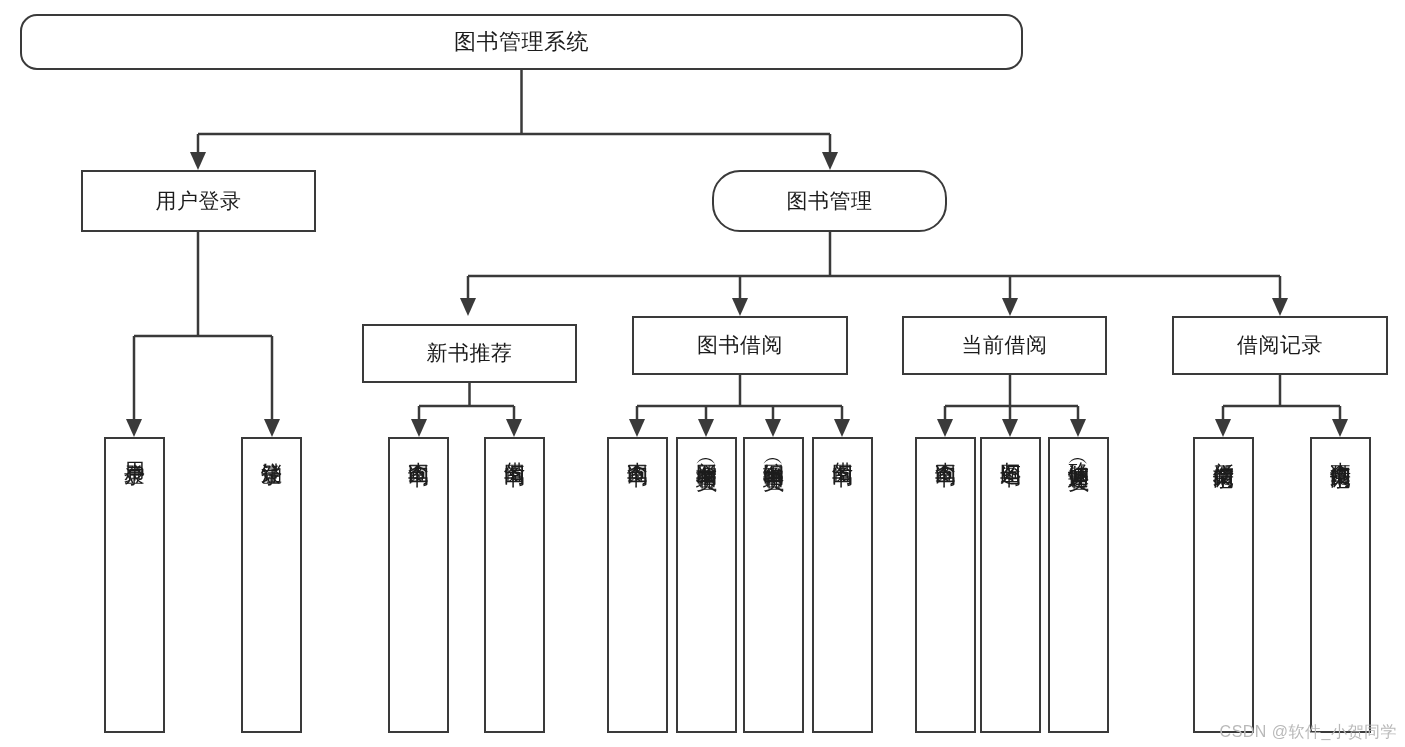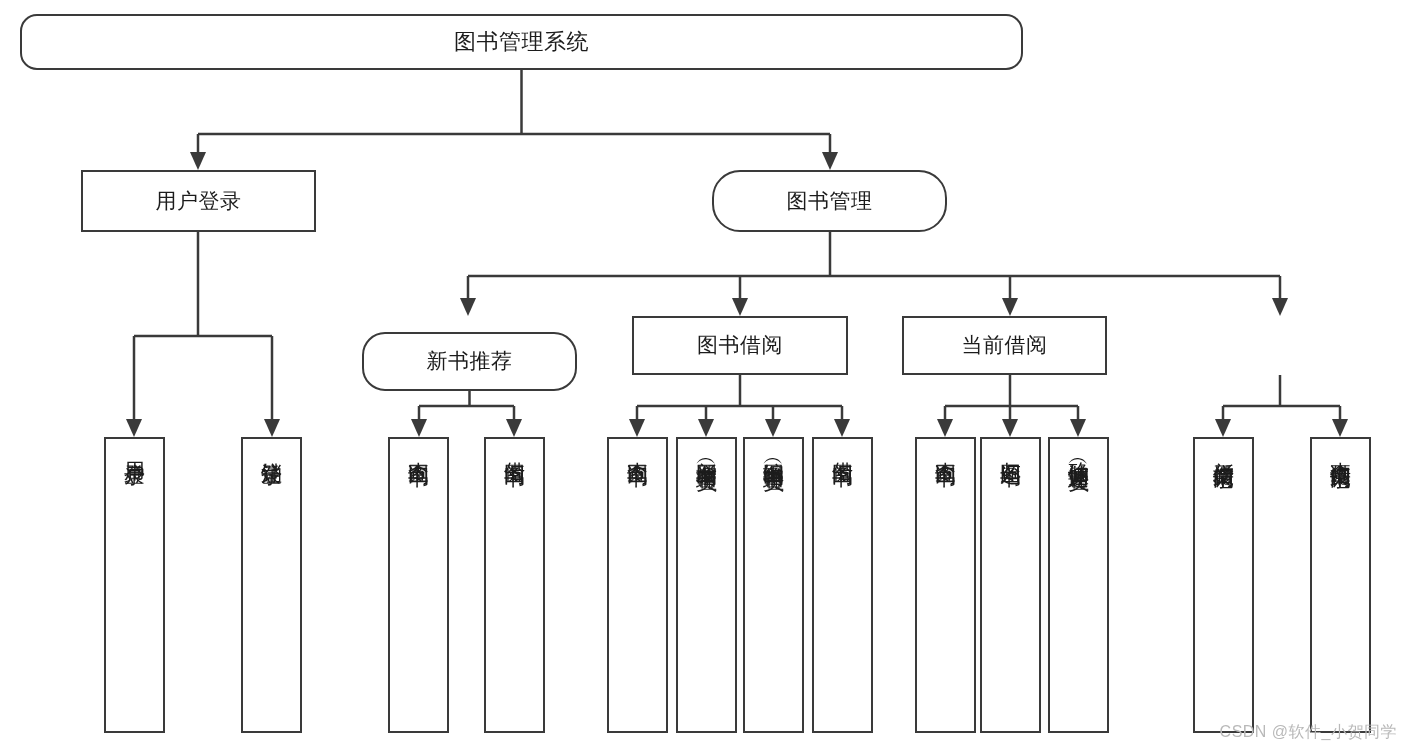--- a/index.html
+++ b/index.html
@@ -150,29 +150,32 @@
     <span class="node-label">图书管理系统</span>
   </div>
 
   <div class="node horizontal" style="left:81px; top:170px; width:235px; height:62px;">
     <span class="node-label">用户登录</span>
   </div>
   <div class="node horizontal" style="left:712px; top:170px; width:235px; height:62px;border-radius:28px;">
     <span class="node-label">图书管理</span>
   </div>
 
-  <div class="node horizontal" style="left:362px; top:332px; width:215px; height:59px;border-radius:23px;">
+  <div class="node horizontal" style="left:362px; top:324px; width:215px; height:59px;">
     <span class="node-label">新书推荐</span>
   </div>
   <div class="node horizontal" style="left:632px; top:316px; width:216px; height:59px;">
     <span class="node-label">图书借阅</span>
   </div>
   <div class="node horizontal" style="left:902px; top:316px; width:205px; height:59px;">
     <span class="node-label">当前借阅</span>
   </div>
+  <div class="node horizontal" style="left:1172px; top:316px; width:216px; height:59px;">
+    <span class="node-label">借阅记录</span>
+  </div>
 
   <div class="node vertical" style="left:104px; top:437px; width:61px; height:296px;">
     <span class="node-label">用户登录</span>
   </div>
   <div class="node vertical" style="left:241px; top:437px; width:61px; height:296px;">
     <span class="node-label">注销登录</span>
   </div>
 
   <div class="node vertical" style="left:388px; top:437px; width:61px; height:296px;">
     <span class="node-label">查询图书</span>

